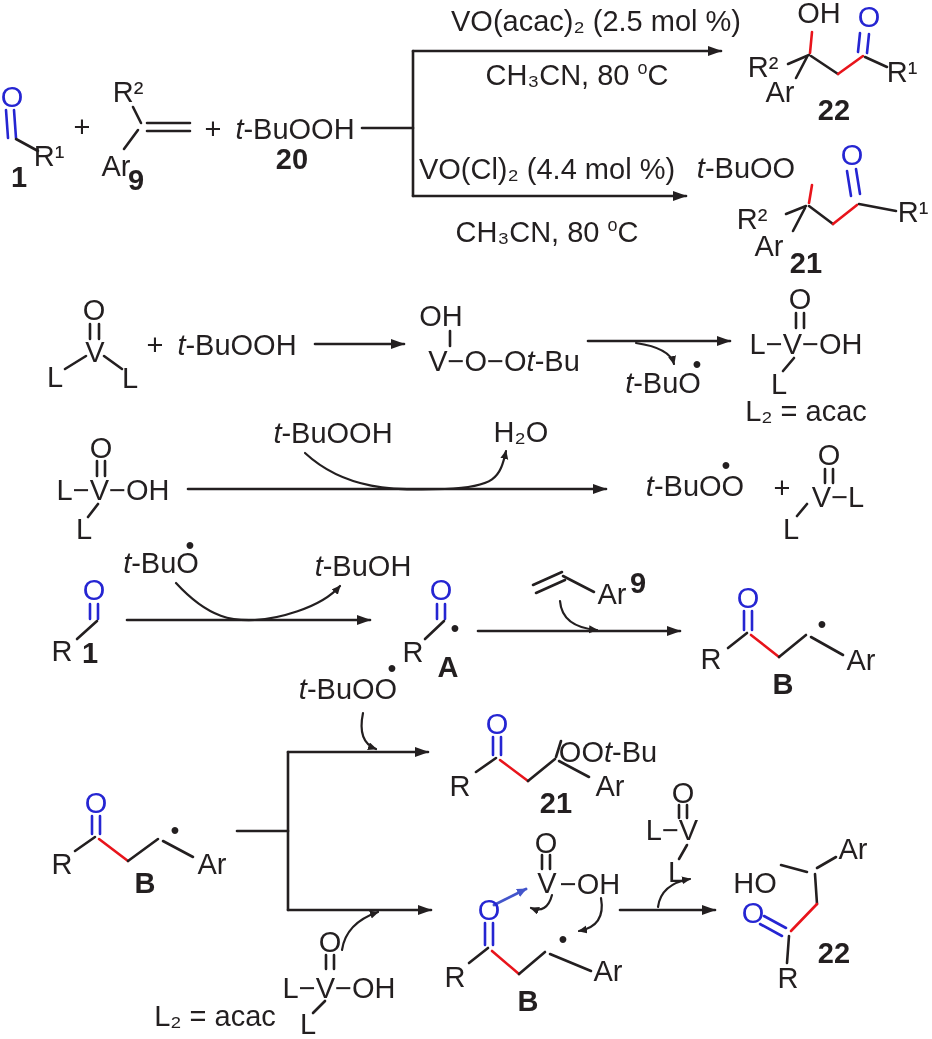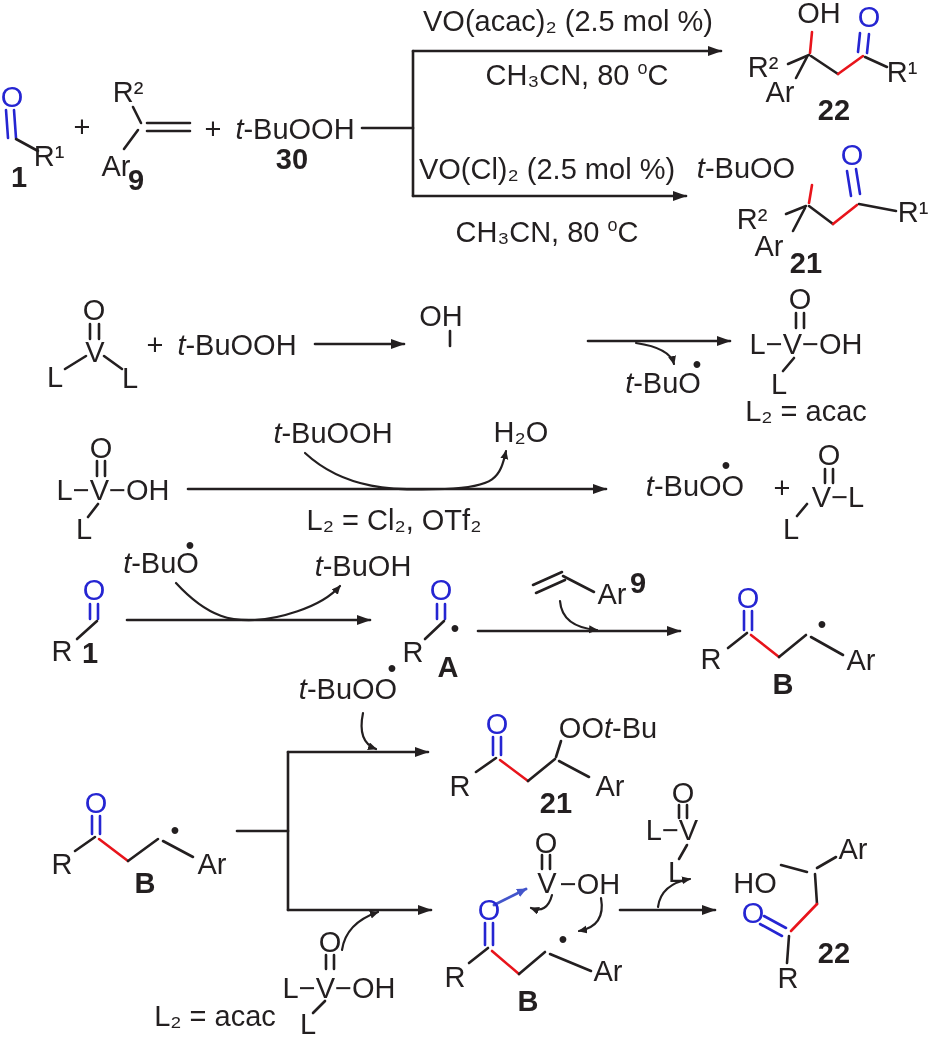--- a/index.html
+++ b/index.html
@@ -150,25 +150,25 @@
 
   <span class="t blue" style="left:12px;top:97px">O</span>
   <span class="t" style="left:49px;top:156px">R¹</span>
   <span class="t bold" style="left:19px;top:177px">1</span>
   <span class="t" style="left:82px;top:127px">+</span>
   <span class="t" style="left:128px;top:92px">R²</span>
   <span class="t" style="left:116px;top:166px">Ar</span>
   <span class="t bold" style="left:136px;top:180px">9</span>
   <span class="t" style="left:213px;top:129px">+</span>
   <span class="t" style="left:295px;top:129px"><span class="it">t</span><span>-BuOOH</span></span>
-  <span class="t bold" style="left:292px;top:159px">30</span>
-
-  <span class="t" style="left:568px;top:21px">VO(acac)₂ (2.5 mol %)</span>
+  <span class="t bold" style="left:292px;top:159px">20</span>
+
+  <span class="t" style="left:596px;top:21px">VO(acac)₂ (2.5 mol %)</span>
   <span class="t" style="left:577px;top:75px"><span>CH₃CN, 80 </span><sup>o</sup><span>C</span></span>
-  <span class="t" style="left:547px;top:169px">VO(Cl)₂ (2.5 mol %)</span>
+  <span class="t" style="left:547px;top:169px">VO(Cl)₂ (4.4 mol %)</span>
   <span class="t" style="left:547px;top:232px"><span>CH₃CN, 80 </span><sup>o</sup><span>C</span></span>
 
   <span class="t" style="left:819px;top:13px">OH</span>
   <span class="t blue" style="left:869px;top:17px">O</span>
   <span class="t" style="left:763px;top:67px">R²</span>
   <span class="t" style="left:780px;top:92px">Ar</span>
   <span class="t" style="left:902px;top:72px">R¹</span>
   <span class="t bold" style="left:834px;top:110px">22</span>
 
   <span class="t" style="left:746px;top:168px"><span class="it">t</span><span>-BuOO</span></span>
@@ -178,33 +178,33 @@
   <span class="t" style="left:913px;top:212px">R¹</span>
   <span class="t bold" style="left:806px;top:263px">21</span>
 
   <span class="t" style="left:94px;top:310px">O</span>
   <span class="t" style="left:95px;top:352px">V</span>
   <span class="t" style="left:55px;top:377px">L</span>
   <span class="t" style="left:130px;top:378px">L</span>
   <span class="t" style="left:155px;top:345px">+</span>
   <span class="t" style="left:237px;top:345px"><span class="it">t</span><span>-BuOOH</span></span>
   <span class="t" style="left:441px;top:316px">OH</span>
+  <span class="t" style="left:504px;top:361px"><span>V−O−O</span><span class="it">t</span><span>-Bu</span></span>
   <span class="t" style="left:663px;top:383px"><span class="it">t</span><span>-BuO</span></span>
   <span class="t dot" style="left:697px;top:364px">•</span>
   <span class="t" style="left:800px;top:299px">O</span>
   <span class="t" style="left:806px;top:344px">L−V−OH</span>
   <span class="t" style="left:779px;top:384px">L</span>
   <span class="t" style="left:806px;top:411px">L₂ = acac</span>
 
   <span class="t" style="left:101px;top:448px">O</span>
   <span class="t" style="left:113px;top:490px">L−V−OH</span>
   <span class="t" style="left:84px;top:529px">L</span>
   <span class="t" style="left:333px;top:433px"><span class="it">t</span><span>-BuOOH</span></span>
   <span class="t" style="left:521px;top:432px">H₂O</span>
-  <span class="t" style="left:394px;top:520px">L₂ = Cl₂, OTf₂</span>
   <span class="t" style="left:695px;top:486px"><span class="it">t</span><span>-BuOO</span></span>
   <span class="t dot" style="left:726px;top:465px">•</span>
   <span class="t" style="left:782px;top:488px">+</span>
   <span class="t" style="left:829px;top:455px">O</span>
   <span class="t" style="left:838px;top:497px">V−L</span>
   <span class="t" style="left:791px;top:529px">L</span>
 
   <span class="t" style="left:161px;top:563px"><span class="it">t</span><span>-BuO</span></span>
   <span class="t dot" style="left:190px;top:545px">•</span>
   <span class="t blue" style="left:94px;top:590px">O</span>
@@ -225,21 +225,21 @@
 
   <span class="t" style="left:348px;top:689px"><span class="it">t</span><span>-BuOO</span></span>
   <span class="t dot" style="left:392px;top:668px">•</span>
   <span class="t blue" style="left:96px;top:803px">O</span>
   <span class="t" style="left:62px;top:864px">R</span>
   <span class="t dot" style="left:175px;top:830px">•</span>
   <span class="t" style="left:212px;top:864px">Ar</span>
   <span class="t bold" style="left:145px;top:883px">B</span>
 
   <span class="t blue" style="left:497px;top:724px">O</span>
-  <span class="t" style="left:608px;top:728px"><span>OO</span><span class="it">t</span><span>-Bu</span></span>
+  <span class="t" style="left:608px;top:752px"><span>OO</span><span class="it">t</span><span>-Bu</span></span>
   <span class="t" style="left:460px;top:786px">R</span>
   <span class="t" style="left:610px;top:786px">Ar</span>
   <span class="t bold" style="left:556px;top:803px">21</span>
 
   <span class="t" style="left:330px;top:942px">O</span>
   <span class="t" style="left:339px;top:988px">L−V−OH</span>
   <span class="t" style="left:308px;top:1024px">L</span>
   <span class="t" style="left:215px;top:1016px">L₂ = acac</span>
 
   <span class="t" style="left:546px;top:843px">O</span>

